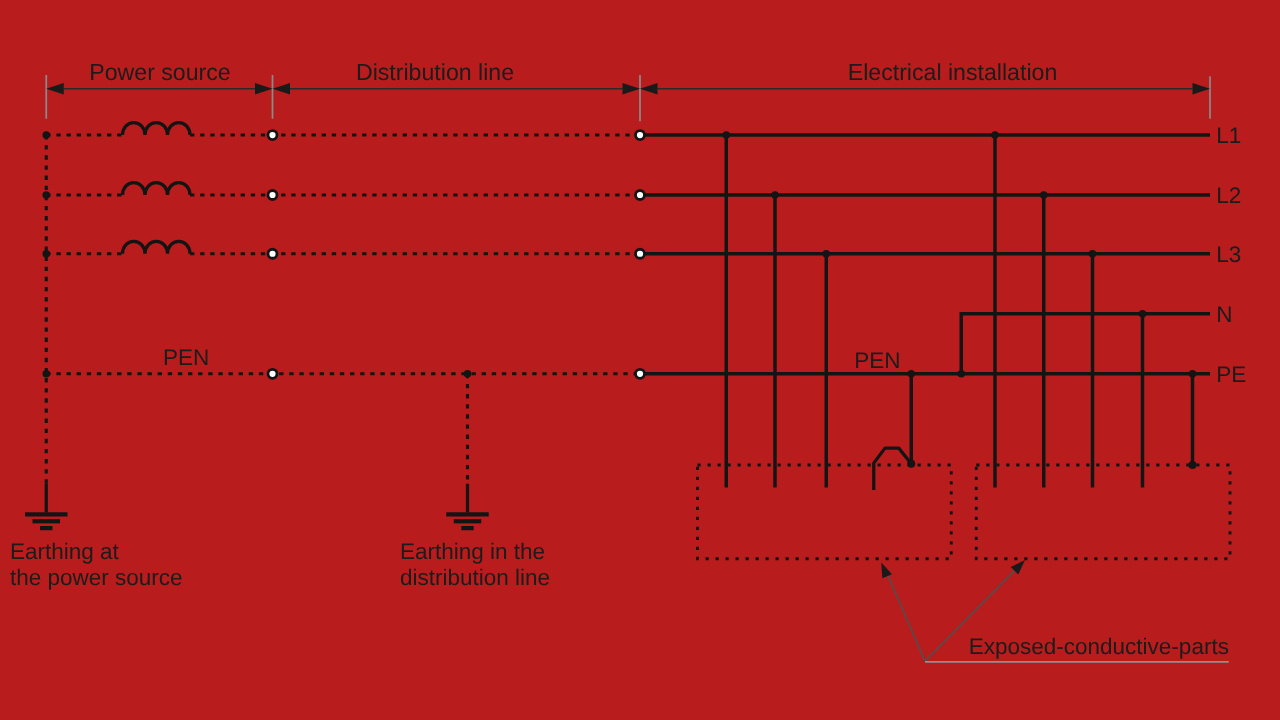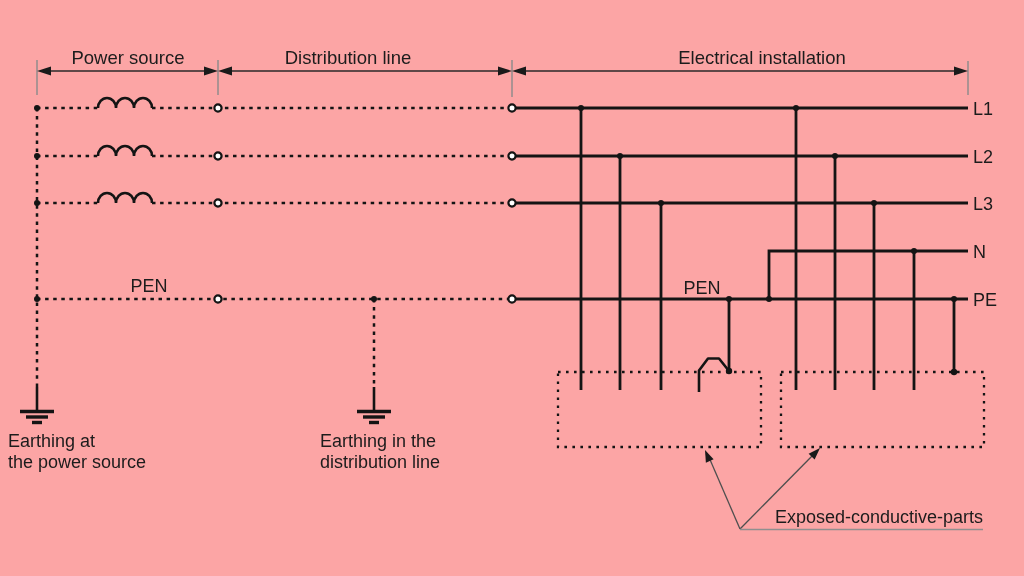--- a/index.html
+++ b/index.html
@@ -1,16 +1,16 @@
 <!DOCTYPE html>
 <html><head>
 <meta charset="utf-8">
 <style>
   html,body{margin:0;padding:0;background:#ffffff;}
-  .stage{position:relative;width:1024px;height:576px;background:#fca5a5;overflow:hidden;
+  .stage{position:relative;width:1024px;height:576px;background:#b91c1c;overflow:hidden;
          font-family:"Liberation Sans", sans-serif;}
   svg{display:block;}
   .lbl{font-family:"Liberation Sans", sans-serif;font-size:18px;fill:#1c1c1c;}
   .lbl-sec{font-family:"Liberation Sans", sans-serif;font-size:18.5px;fill:#1c1c1c;}
   .dotline{stroke:#141414;stroke-width:2.5;stroke-dasharray:3.5 4.6;fill:none;}
   .dotvert{stroke:#141414;stroke-width:2.5;stroke-dasharray:3.5 4.6;fill:none;}
   .solidline{stroke:#141414;stroke-width:2.8;fill:none;}
   .thinline{stroke:#141414;stroke-width:2.6;fill:none;}
   .boxdot{stroke:#141414;stroke-width:2.3;stroke-dasharray:2.6 5.4;fill:none;}
   .tick{stroke:#8a8a8a;stroke-width:1.4;}

